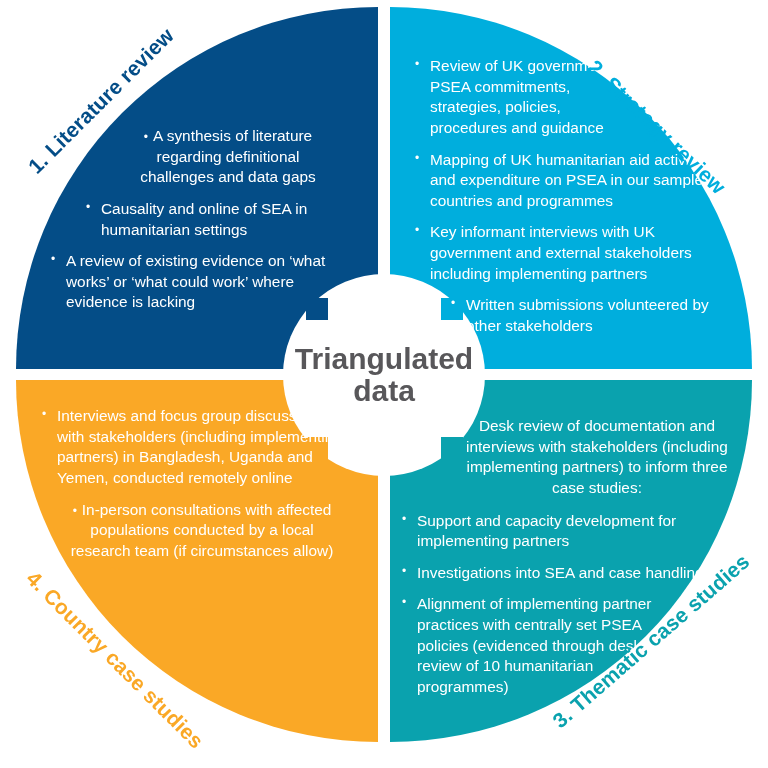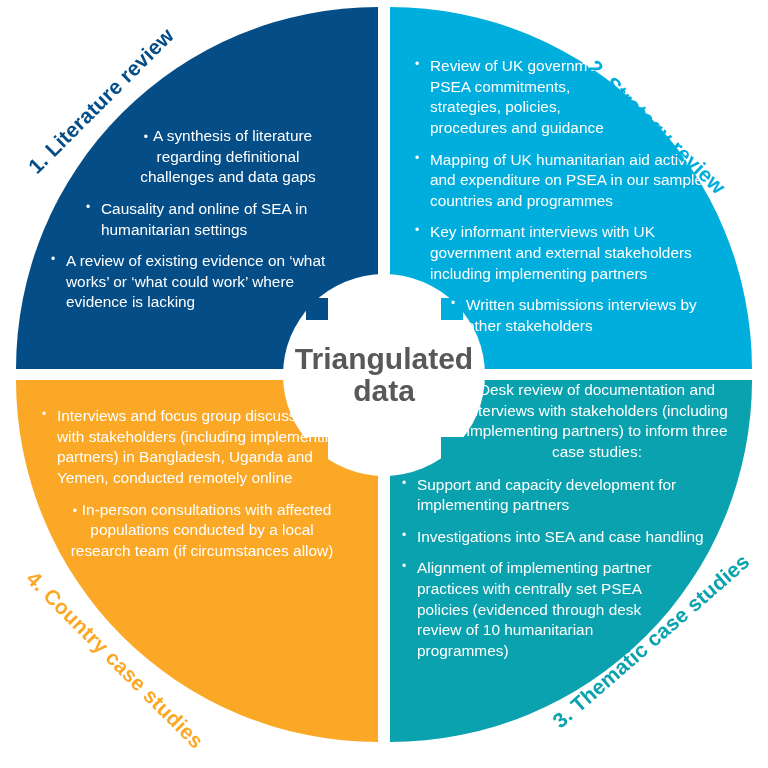--- a/index.html
+++ b/index.html
@@ -38,21 +38,21 @@
   .q1 .bullet:nth-child(1){margin-left:112px;width:200px;}
   .q1 .bullet:nth-child(2){margin-left:68px;width:245px;}
   .q1 .bullet:nth-child(3){margin-left:33px;width:285px;}
 
   .q2 .content{padding-top:49px;padding-left:23px;}
   .q2 .bullet:nth-child(1){width:185px;}
   .q2 .bullet:nth-child(2){width:290px;}
   .q2 .bullet:nth-child(3){width:290px;}
   .q2 .bullet:nth-child(4){margin-left:36px;width:255px;}
 
-  .q3 .content{}
+  .q3 .content{margin-top:36px;}
   .q3 .intro{margin-left:62px;width:290px;}
   .q3 .bullet{margin-left:10px;}
   .q3 .bullet:nth-child(2){width:278px;}
   .q3 .bullet:nth-child(3){width:305px;}
   .q3 .bullet:nth-child(4){width:262px;}
 
   .q4 .content{padding-top:26px;}
   .q4 .bullet:nth-child(1){margin-left:24px;width:292px;}
   .q4 .bullet:nth-child(2){margin-left:52px;width:268px;}
   .q4 .bullet:nth-child(3){margin-left:82px;width:262px;margin-top:8px;}
@@ -76,21 +76,21 @@
       <div class="bullet"><span class="dot">•</span><span class="btext">Causality and online of SEA in humanitarian settings</span></div>
       <div class="bullet"><span class="dot">•</span><span class="btext">A review of existing evidence on ‘what works’ or ‘what could work’ where evidence is lacking</span></div>
     </div>
   </div>
 
   <div class="quad q2">
     <div class="content">
       <div class="bullet"><span class="dot">•</span><span class="btext">Review of UK government PSEA commitments, strategies, policies, procedures and guidance</span></div>
       <div class="bullet"><span class="dot">•</span><span class="btext">Mapping of UK humanitarian aid activities and expenditure on PSEA in our sampled countries and programmes</span></div>
       <div class="bullet"><span class="dot">•</span><span class="btext">Key informant interviews with UK government and external stakeholders including implementing partners</span></div>
-      <div class="bullet"><span class="dot">•</span><span class="btext">Written submissions interviews by other stakeholders</span></div>
+      <div class="bullet"><span class="dot">•</span><span class="btext">Written submissions volunteered by other stakeholders</span></div>
     </div>
   </div>
 
   <div class="quad q3">
     <div class="content">
       <div class="intro">Desk review of documentation and interviews with stakeholders (including implementing partners) to inform three case studies:</div>
       <div class="bullet"><span class="dot">•</span><span class="btext">Support and capacity development for implementing partners</span></div>
       <div class="bullet"><span class="dot">•</span><span class="btext">Investigations into SEA and case handling</span></div>
       <div class="bullet"><span class="dot">•</span><span class="btext">Alignment of implementing partner practices with centrally set PSEA policies (evidenced through desk review of 10 humanitarian programmes)</span></div>
     </div>

